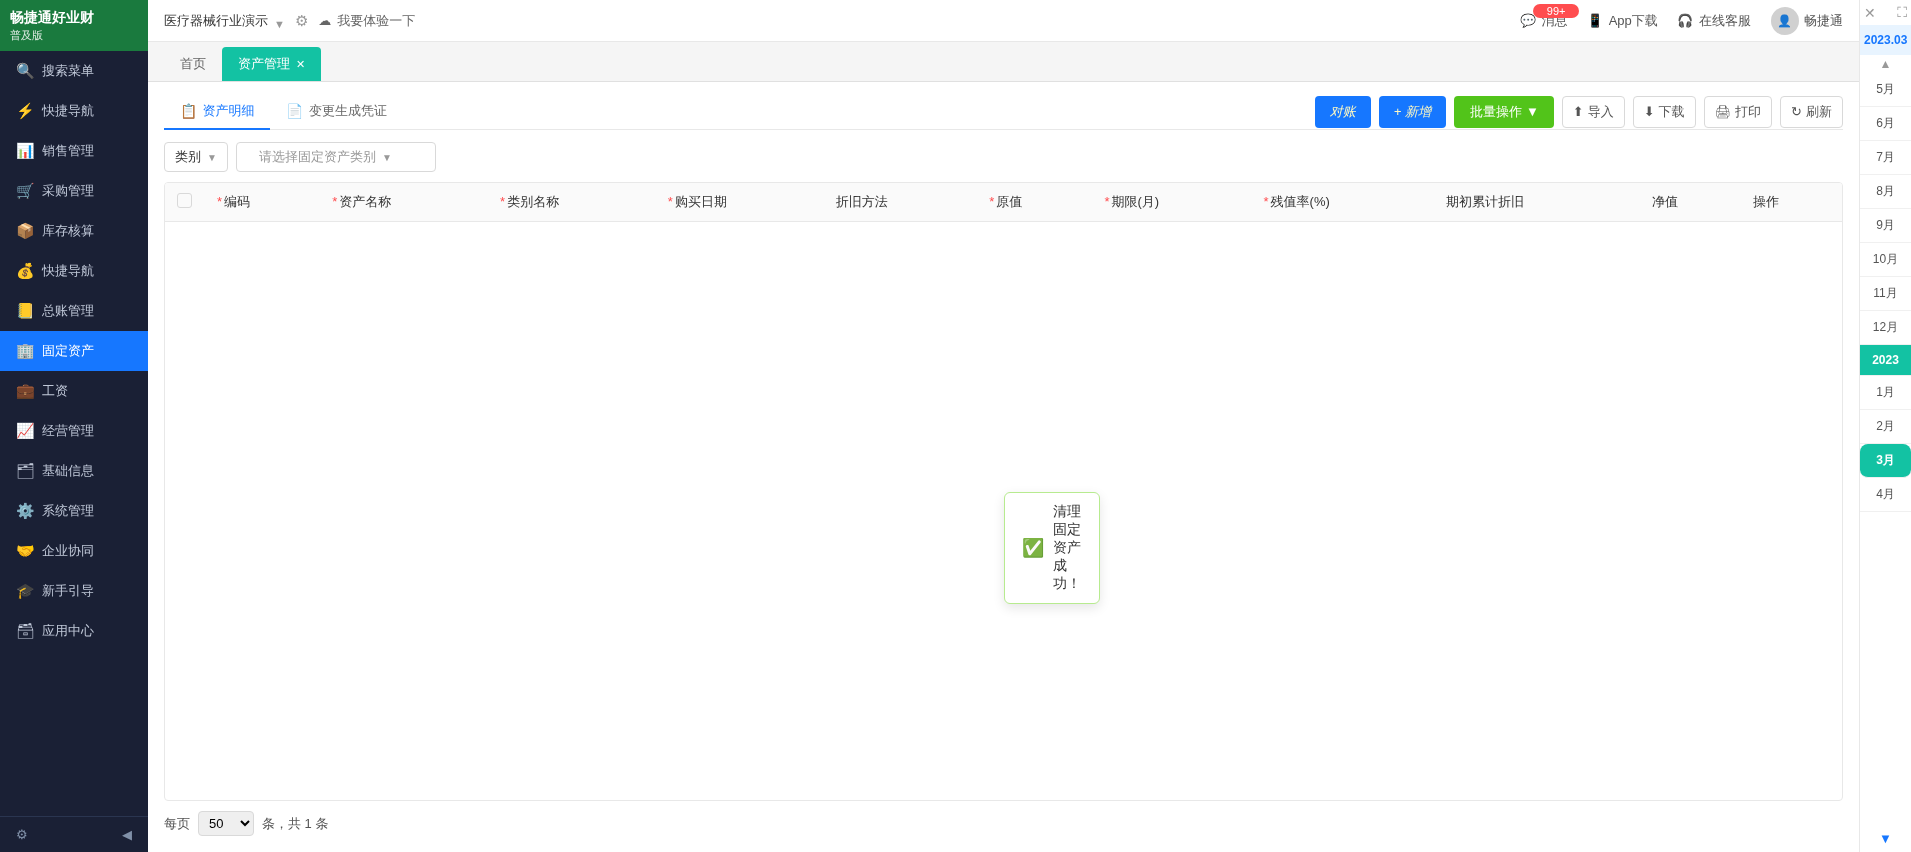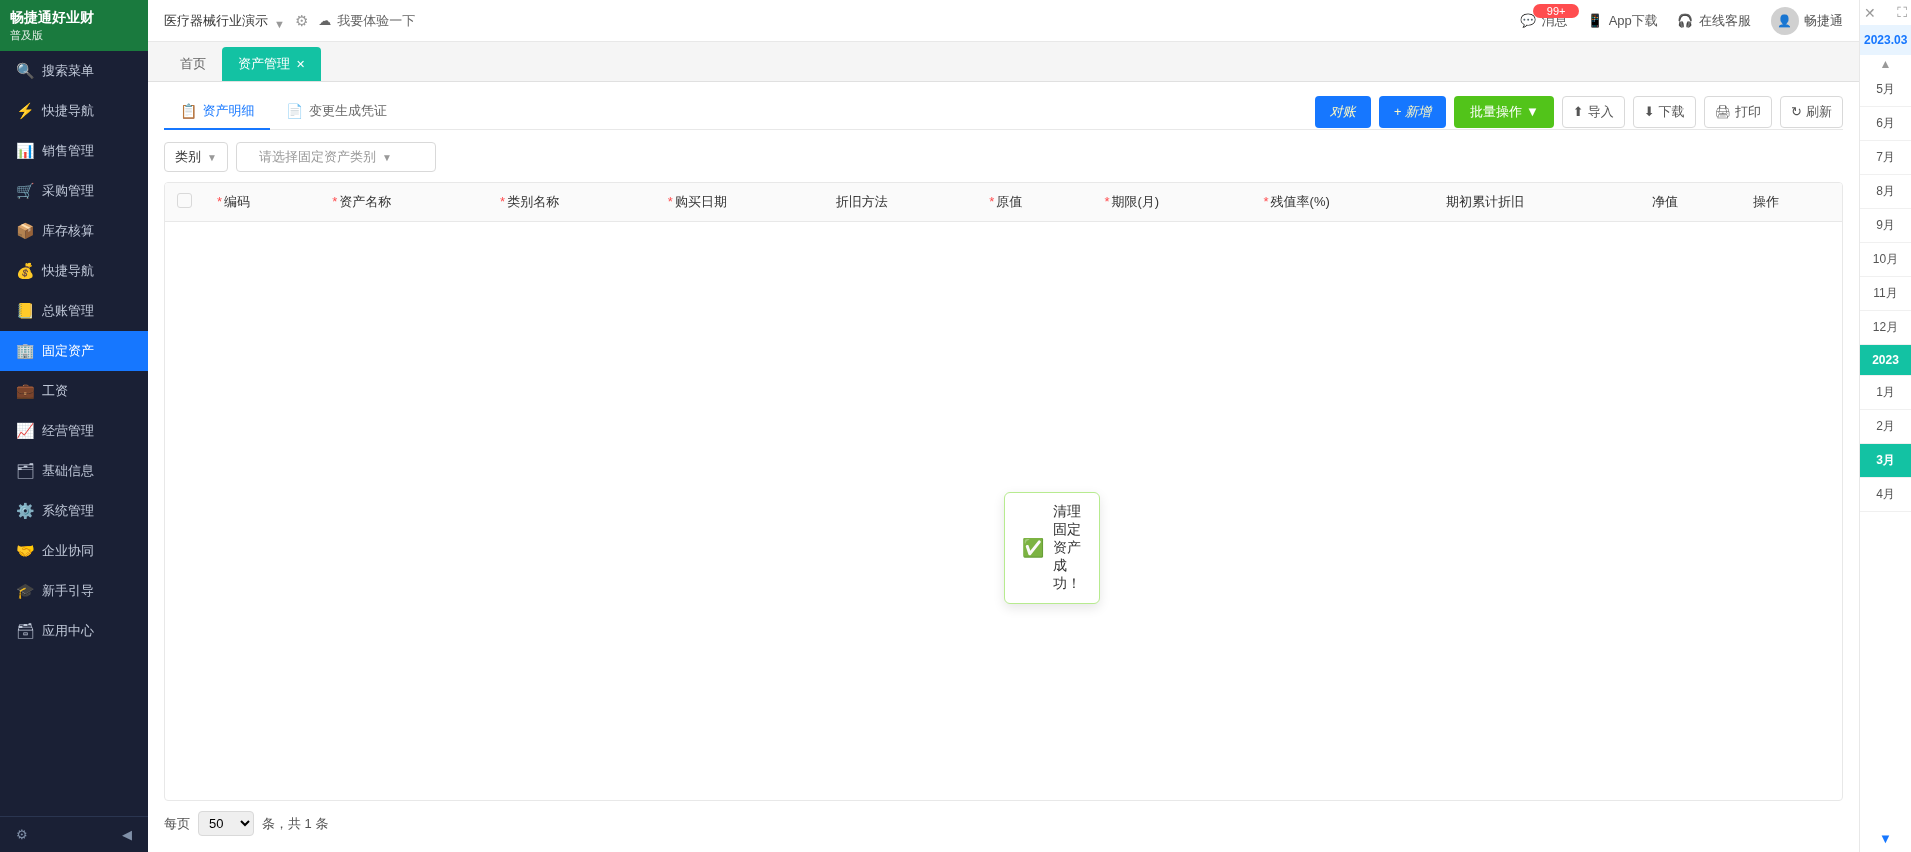--- a/index.html
+++ b/index.html
@@ -290,21 +290,21 @@
       border-bottom: 1px solid #f0f0f0;
     }
     .cal-item.current-year {
       background: #13c2a3;
       color: white;
       font-weight: bold;
     }
     .cal-item.current-month {
       background: #13c2a3;
       color: white;
-      border-radius: 0;
+      border-radius: 8px;
       font-weight: bold;
     }
     .cal-down-btn {
       width: 100%;
       text-align: center;
       padding: 6px;
       cursor: pointer;
       color: #1677ff;
     }
     .checkbox { width: 15px; height: 15px; border: 1px solid #d9d9d9; border-radius: 3px; display: inline-block; }

